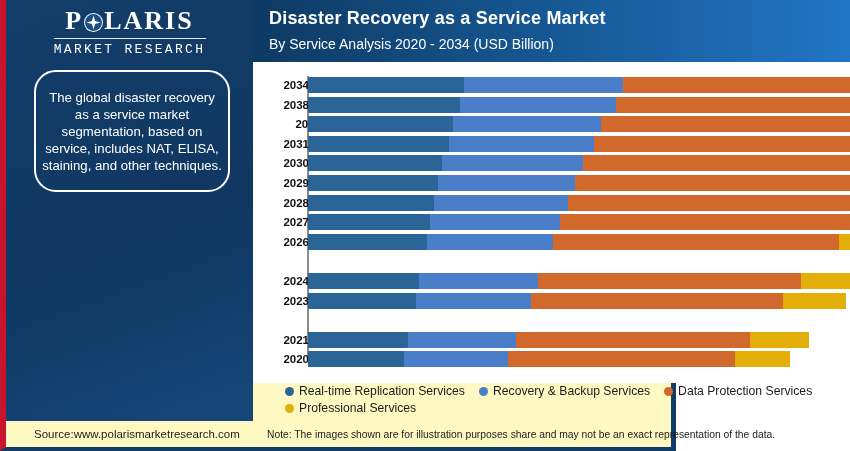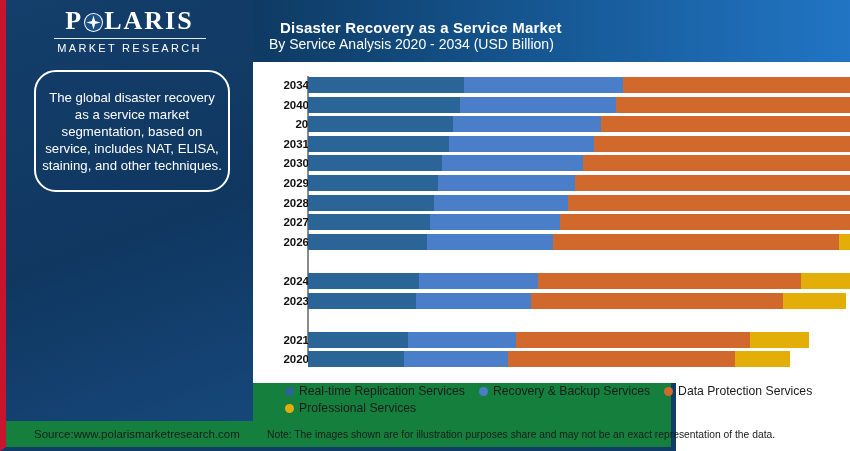--- a/index.html
+++ b/index.html
@@ -3,21 +3,21 @@
 <meta charset="utf-8">
 <style>
   html,body{margin:0;padding:0;}
   body{
     width:850px;height:451px;overflow:hidden;
     font-family:"Liberation Sans",sans-serif;
     background:#ffffff;
   }
   #root{
     position:relative;width:676px;height:451px;
-    background:#15803d;
+    background:#fef9c3;
     box-sizing:border-box;
     border-left:6px solid #C8142D;
     border-right:5px solid #123C68;
     border-bottom:4px solid #123C68;
     border-top:0;
   }
   
   .left-panel{
     position:absolute;left:0;top:0;width:247px;height:421px;
     background:linear-gradient(160deg,#143E6B 0%,#0F3760 55%,#16477A 100%);
@@ -32,22 +32,22 @@
   }
   .logo-star{
     display:inline-block;width:19px;height:19px;border-radius:50%;
     background:#fff;position:relative;vertical-align:-3px;margin:0 1px;
   }
   .logo-star svg{position:absolute;left:1px;top:1px;}
   .logo-rule{
     width:152px;height:1px;background:#fff;margin:2px auto 3px auto;opacity:.9;
   }
   .logo-sub{
-    font-family:Liberation Sans, sans-serif;
-    font-size:11px;letter-spacing:2.3px;font-weight:400;
+    font-family:Liberation Mono, monospace;
+    font-size:13px;letter-spacing:2.3px;font-weight:400;
   }
   .callout-box{
     position:absolute;left:28px;top:70px;width:196px;height:122px;
     border:2px solid #ffffff;border-radius:22px;
     box-sizing:border-box;
     display:flex;align-items:center;justify-content:center;
     padding:4px 6px;
   }
   .callout-box p{
     margin:0;color:#ffffff;font-size:13.2px;line-height:17px;
@@ -66,22 +66,22 @@
   .source{
     position:absolute;left:28px;top:428px;
     font-size:11.5px;color:#1b1b1b;white-space:nowrap;
   }
   
   .header{
     position:absolute;left:247px;top:0;width:598px;height:62px;
     background:linear-gradient(90deg,#0E3A63 0%,#15558F 45%,#2175C4 100%);
   }
   .header h1{
-    margin:11px;position:absolute;left:16px;top:8px;
-    color:#ffffff;font-size:15px;font-weight:700;letter-spacing:.2px;
+    margin:0;position:absolute;left:16px;top:8px;
+    color:#ffffff;font-size:18px;font-weight:700;letter-spacing:.2px;
   }
   .header h2{
     margin:0;position:absolute;left:16px;top:36px;
     color:#ffffff;font-size:14px;font-weight:400;
   }
   
   .chart-area{
     position:absolute;left:247px;top:62px;width:598px;height:321px;
     background:#ffffff;
   }
@@ -152,21 +152,21 @@
   <div class="chart-area">
     <div class="plot" id="plot">
       <div class="axis-line"></div>
     <div class="row" style="top: 15px;">
           <div class="row-label">2034</div>
           <div class="seg" style="left: 55px; width: 155.834px; background: rgb(43, 101, 152);"></div>
           <div class="seg" style="left: 210.834px; width: 159.545px; background: rgb(74, 126, 200);"></div>
           <div class="seg" style="left: 370.379px; width: 408.138px; background: rgb(210, 105, 44);"></div>
         </div>
         <div class="row" style="top: 34.6px;">
-          <div class="row-label">2040</div>
+          <div class="row-label">2038</div>
           <div class="seg" style="left: 55px; width: 152.124px; background: rgb(43, 101, 152);"></div>
           <div class="seg" style="left: 207.124px; width: 155.834px; background: rgb(74, 126, 200);"></div>
           <div class="seg" style="left: 362.959px; width: 389.586px; background: rgb(210, 105, 44);"></div>
         </div>
         <div class="row" style="top: 54.2px; padding-left: 12px;">
           <div class="row-label">2032</div>
           <div class="seg" style="left: 55px; width: 144.703px; background: rgb(43, 101, 152);"></div>
           <div class="seg" style="left: 199.703px; width: 148.414px; background: rgb(74, 126, 200);"></div>
           <div class="seg" style="left: 348.117px; width: 371.034px; background: rgb(210, 105, 44);"></div>
         </div>

